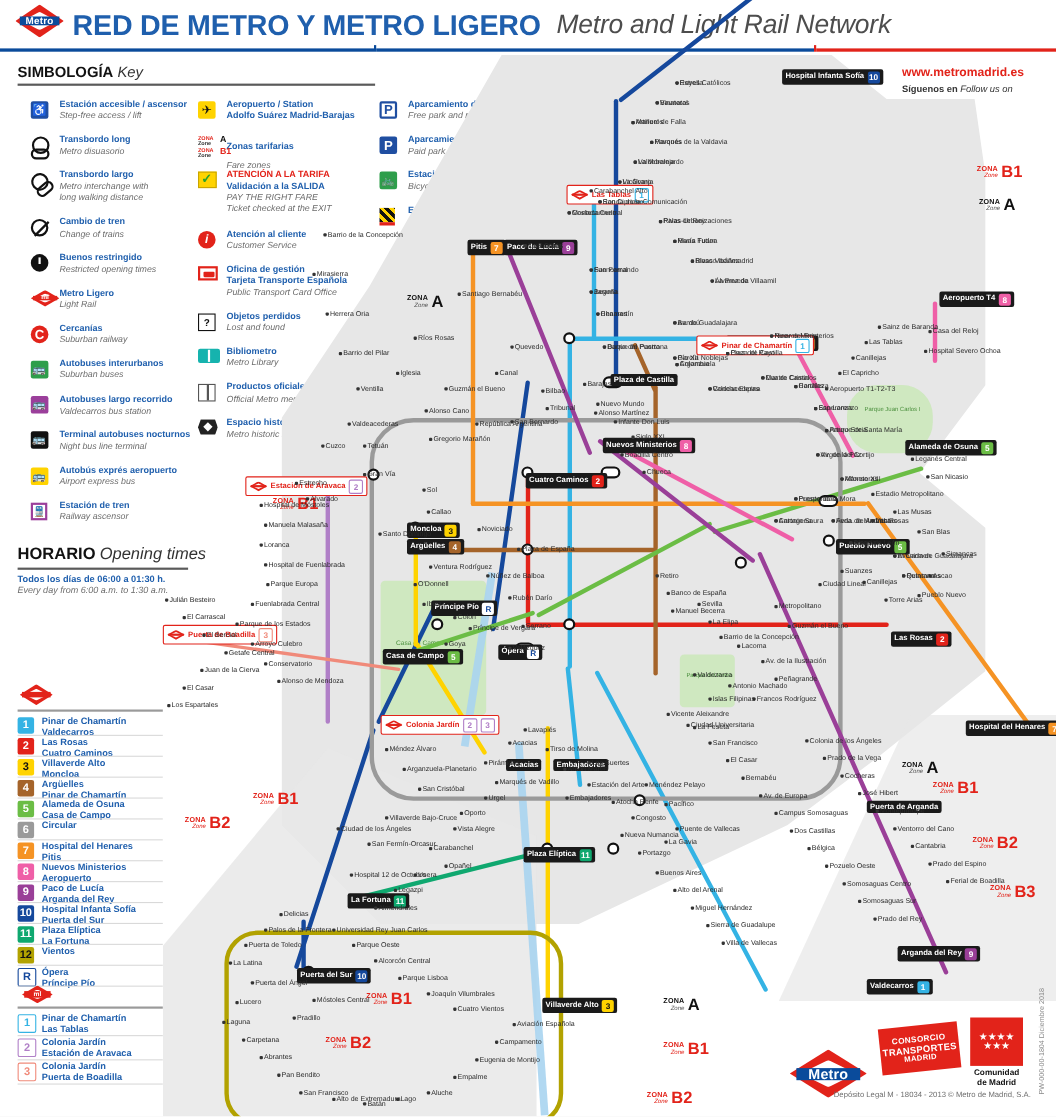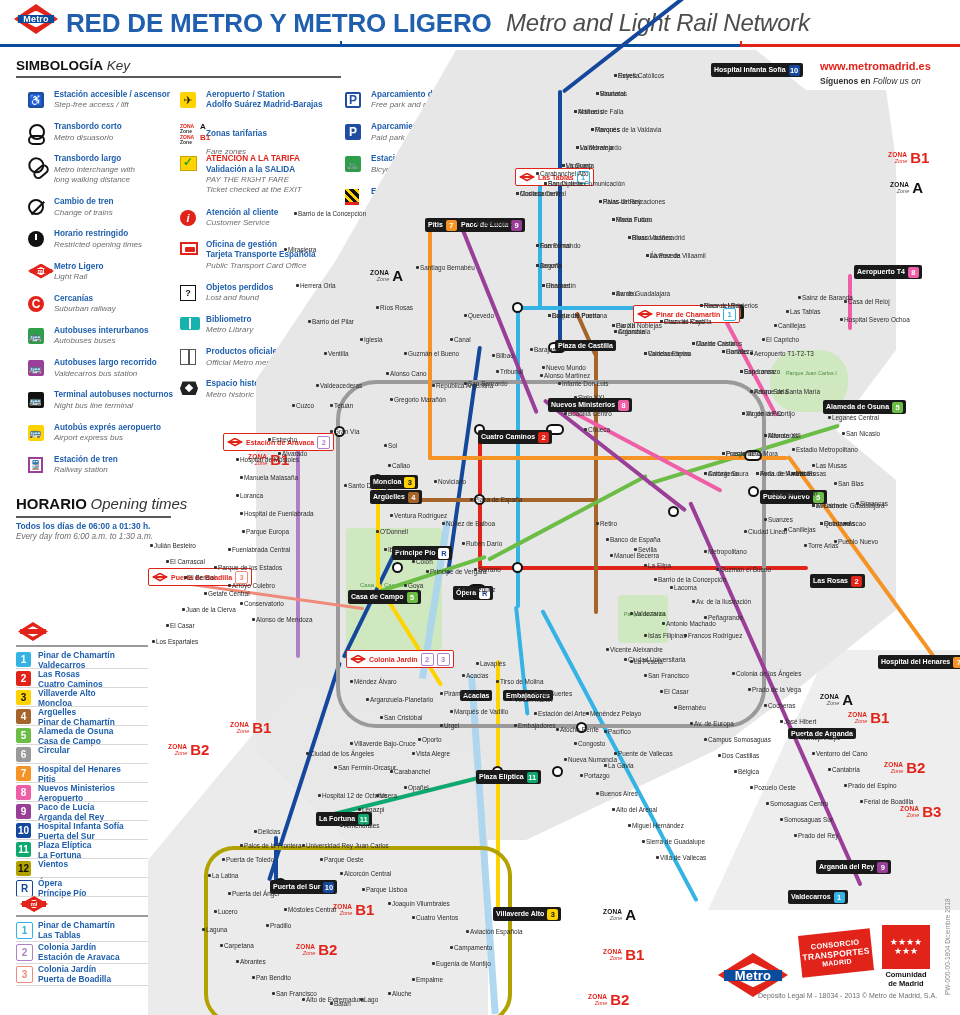--- a/index.html
+++ b/index.html
@@ -183,21 +183,21 @@
         </div>
       </div>
       <div class="key-item" style="left: 28px; top: 124.2px;">
         <div class="key-ico">
           <div style="position:relative;width:18px;height:20px;">
             <div class="ico-circ" style="position:absolute;left:1px;top:0;"></div>
             <div class="ico-pill" style="position:absolute;left:0;top:11px;"></div>
           </div>
         </div>
         <div class="key-txt">
-          <span class="k-es">Transbordo corto</span>
+          <span class="k-es">Transbordo long</span>
           <span class="k-en">Metro disuasorio</span>
         </div>
       </div>
       <div class="key-item" style="left: 28px; top: 156.4px;">
         <div class="key-ico">
           <div style="position:relative;width:22px;height:22px;transform:rotate(-40deg);">
             <div class="ico-circ" style="position:absolute;left:2px;top:0;"></div>
             <div class="ico-pill" style="position:absolute;left:1px;top:11px;"></div>
           </div>
         </div>
@@ -214,21 +214,21 @@
         <div class="key-txt">
           <span class="k-es">Cambio de tren</span>
           <span class="k-en">Change of trains</span>
         </div>
       </div>
       <div class="key-item" style="left: 28px; top: 231.4px;">
         <div class="key-ico">
           <div class="ico-clock"></div>
         </div>
         <div class="key-txt">
-          <span class="k-es">Horario restringido</span>
+          <span class="k-es">Buenos restringido</span>
           <span class="k-en">Restricted opening times</span>
         </div>
       </div>
       <div class="key-item" style="left: 28px; top: 263.6px;">
         <div class="key-ico">
           <div class="ml-loz" style="width:26px;height:15px;">
             <div class="sh"></div>
             <div class="in"></div>
             <div class="bar"></div>
             <div class="tx">ml</div>
@@ -247,21 +247,21 @@
           <span class="k-es">Cercanías</span>
           <span class="k-en">Suburban railway</span>
         </div>
       </div>
       <div class="key-item" style="left: 28px; top: 328px;">
         <div class="key-ico">
           <div class="ico-bus" style="background:#2e9e4b;">🚌</div>
         </div>
         <div class="key-txt">
           <span class="k-es">Autobuses interurbanos</span>
-          <span class="k-en">Autobuses buses</span>
+          <span class="k-en">Suburban buses</span>
         </div>
       </div>
       <div class="key-item" style="left: 28px; top: 360.2px;">
         <div class="key-ico">
           <div class="ico-bus" style="background:#9b3f9b;">🚌</div>
         </div>
         <div class="key-txt">
           <span class="k-es">Autobuses largo recorrido</span>
           <span class="k-en">Valdecarros bus station</span>
         </div>
@@ -283,21 +283,21 @@
           <span class="k-es">Autobús exprés aeropuerto</span>
           <span class="k-en">Airport express bus</span>
         </div>
       </div>
       <div class="key-item" style="left: 28px; top: 456.8px;">
         <div class="key-ico">
           <div class="ico-train">🚆</div>
         </div>
         <div class="key-txt">
           <span class="k-es">Estación de tren</span>
-          <span class="k-en">Railway station</span>
+          <span class="k-en">Railway ascensor</span>
         </div>
       </div>
     </div>
   
   <div id="key-col-2">
       <div class="key-item" style="left: 180px; top: 92px;">
         <div class="key-ico">
           <div class="ico-plane">✈</div>
         </div>
         <div class="key-txt">

